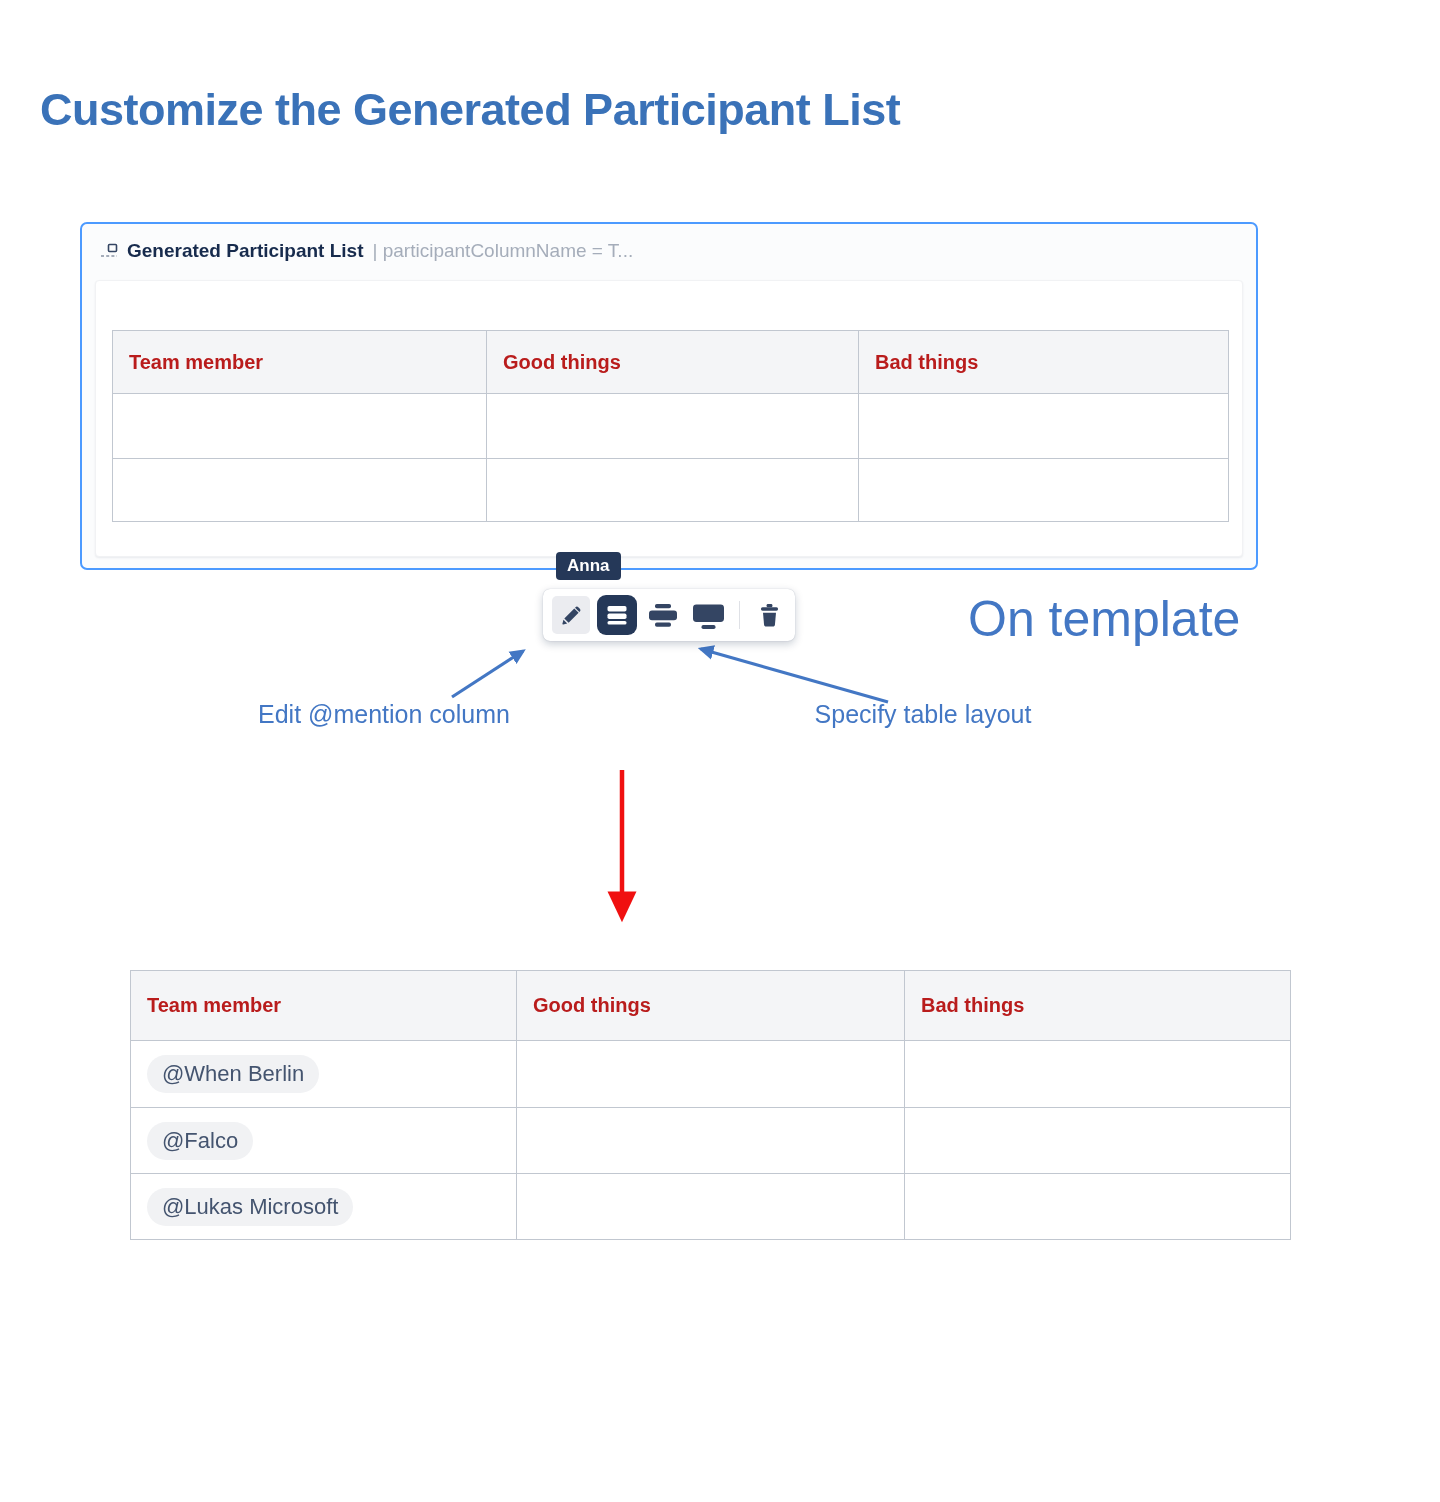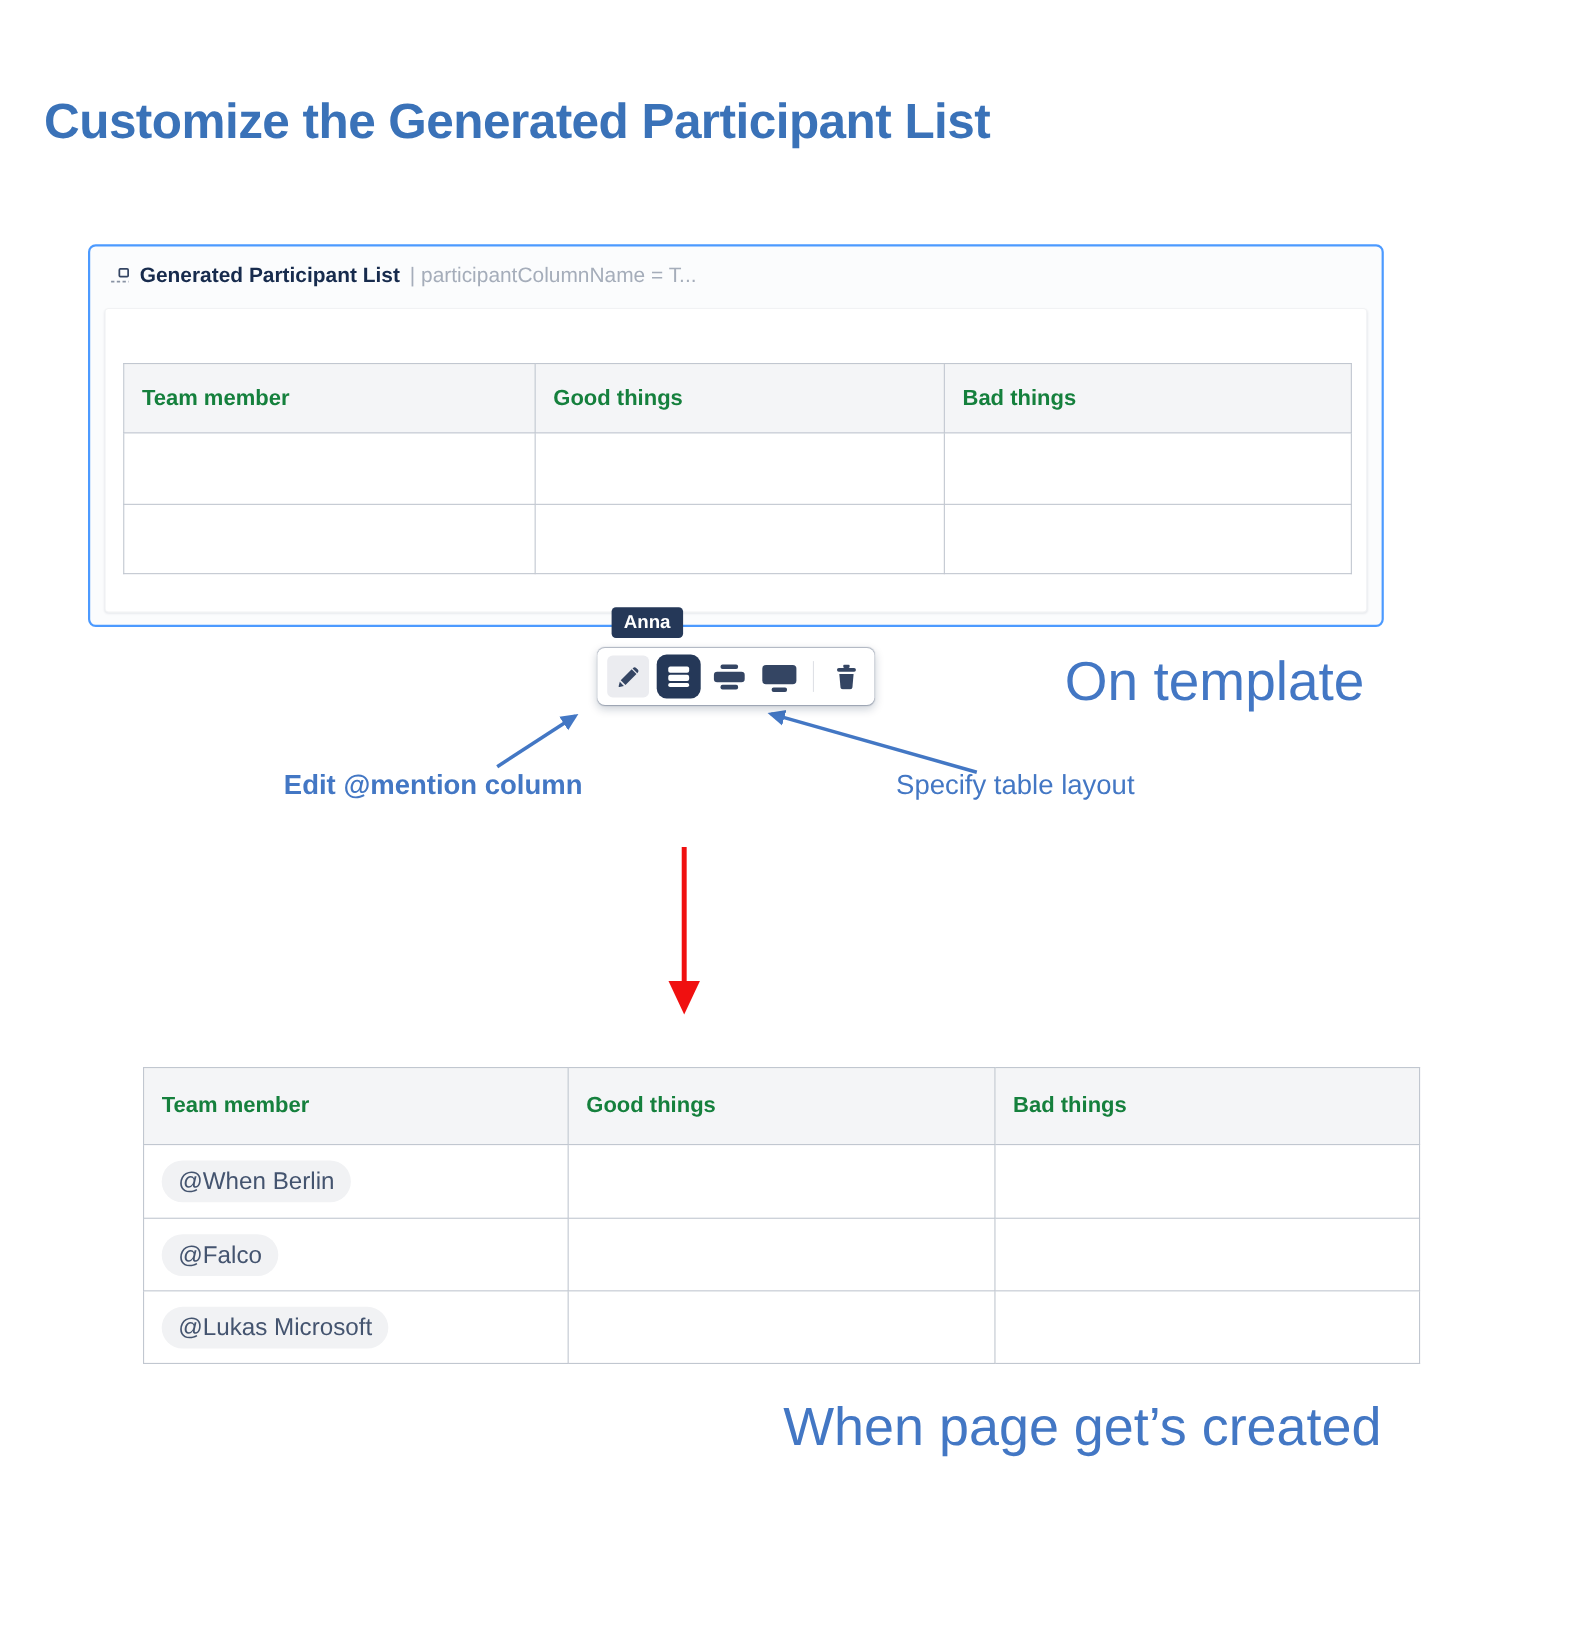--- a/index.html
+++ b/index.html
@@ -28,21 +28,21 @@
     background:#ffffff;border:1px solid #F1F2F4;border-radius:4px;
     box-shadow:0 1px 2px rgba(9,30,66,.08);
   }
 
   
   table.conf{border-collapse:collapse;table-layout:fixed;background:#fff;}
   table.conf td,table.conf th{
     border:1px solid #C1C7D0;padding:0 0 0 16px;text-align:left;vertical-align:middle;
   }
   table.conf th{
-    background:#F4F5F7;color:#15803d;font-size:20px;font-weight:700;
+    background:#F4F5F7;color:#b91c1c;font-size:20px;font-weight:700;
   }
   .tpl-table{position:absolute;left:16px;top:49px;width:1116px;}
   .result-table{position:absolute;left:130px;top:970px;width:1160px;}
 
   .pill{
     display:inline-block;background:#F1F2F4;color:#44546F;
     font-size:22px;line-height:1;padding:8px 15px;border-radius:20px;
   }
 
   
@@ -68,21 +68,21 @@
   
   .on-template{
     position:absolute;left:968px;top:590px;
     font-size:50px;font-weight:400;color:#4377C4;
   }
   .when-created{
     position:absolute;left:712px;top:1270px;
     font-size:49px;font-weight:400;color:#4377C4;white-space:nowrap;
   }
   .note{position:absolute;font-size:25px;color:#4377C4;}
-  .note-edit-mention{left:258px;top:700px;font-weight:bold;}
+  .note-edit-mention{left:258px;top:700px;}
   .note-layout-1{left:743px;top:700px;width:360px;text-align:center;}
   .note-layout-2{left:681px;top:742px;width:400px;text-align:center;}
 
   
   .arrows{position:absolute;left:0;top:0;width:1440px;height:1502px;z-index:3;pointer-events:none;}
 </style>
 </head>
 <body>
 
 <div class="canvas">
@@ -173,21 +173,20 @@
         <svg width="21" height="23" viewBox="0 0 22 24">
           <rect x="8" y="0" width="6" height="3.4" rx="1.2" fill="#344563"></rect>
           <rect x="2" y="3.4" width="18" height="3.6" rx="1.7" fill="#344563"></rect>
           <path fill="#344563" d="M4.2 9h13.6l-1.1 12.6c-.1 1.1-1 1.9-2.1 1.9H7.4c-1.1 0-2-.8-2.1-1.9L4.2 9z"></path>
         </svg>
       </span>
     </button>
   </div>
 
   <div class="on-template">On template</div>
-  <div class="when-created">When page get’s created</div>
 
   <div class="note note-edit-mention">Edit @mention column</div>
   <div class="note note-layout-1">Specify table layout</div>
 
   <svg class="arrows">
     <defs>
       <marker id="blueHead" viewBox="0 0 10 10" refX="7.5" refY="5" markerWidth="5.2" markerHeight="5.2" orient="auto-start-reverse">
         <path d="M0,0.6 L9.5,5 L0,9.4 z" fill="#4377C4"></path>
       </marker>
       <marker id="redHead" viewBox="0 0 10 10" refX="7.5" refY="5" markerWidth="7" markerHeight="7" orient="auto-start-reverse">

